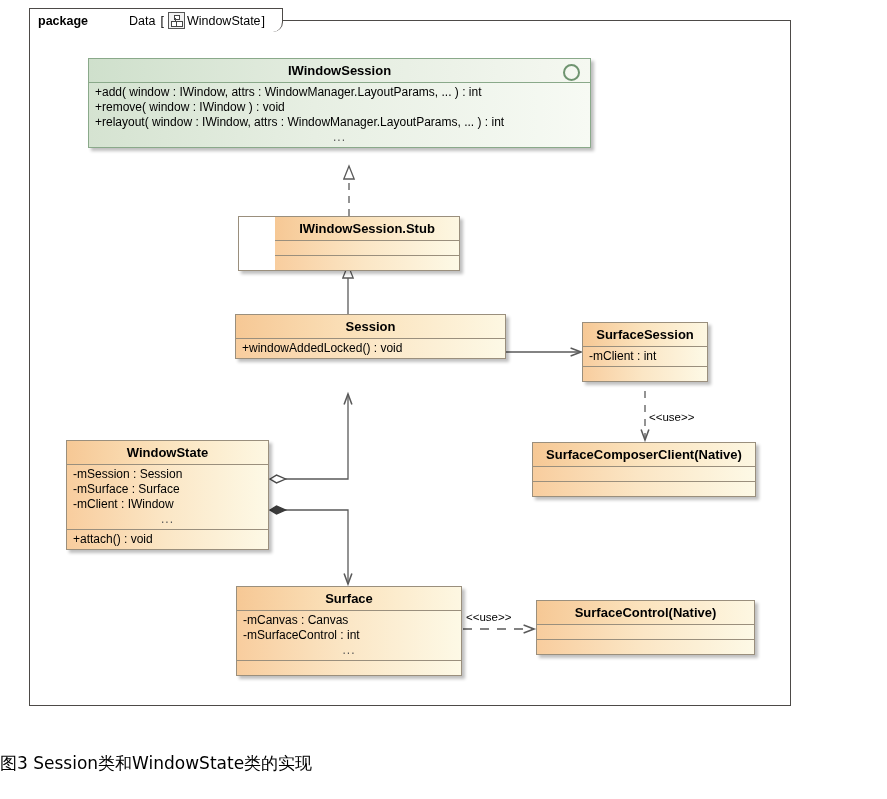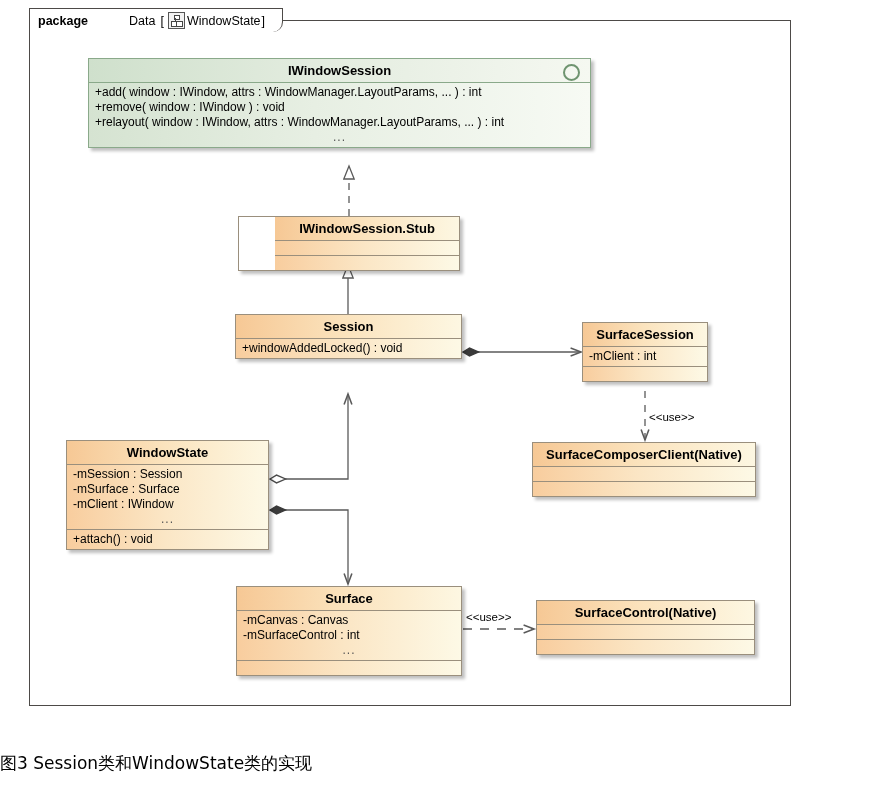--- a/index.html
+++ b/index.html
@@ -133,21 +133,21 @@
     right: 10px; top: 5px;
     width: 13px; height: 13px;
     border: 2px solid #6f9470;
     border-radius: 50%;
     background: transparent;
   }
 
   
   #cls-iwindowsession { left: 88px;  top: 58px;  width: 503px; }
   #cls-stub           { left: 238px; top: 216px; width: 222px; padding-left: 36px; }
-  #cls-session        { left: 235px; top: 314px; width: 227px; }
+  #cls-session        { left: 235px; top: 314px; width: 271px; }
   #cls-surfacesession { left: 582px; top: 322px; width: 126px; }
   #cls-composerclient { left: 532px; top: 442px; width: 224px; }
   #cls-windowstate    { left: 66px;  top: 440px; width: 203px; }
   #cls-surface        { left: 236px; top: 586px; width: 226px; }
   #cls-surfacecontrol { left: 536px; top: 600px; width: 219px; }
 
   
   #connectors {
     position: absolute;
     left: 0; top: 0;

